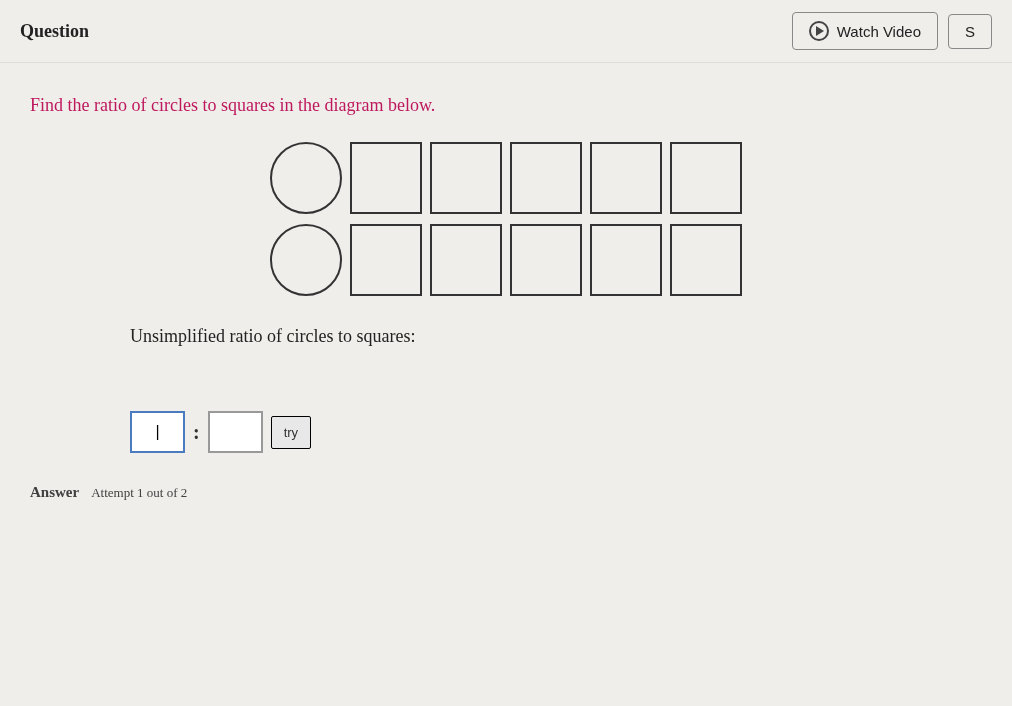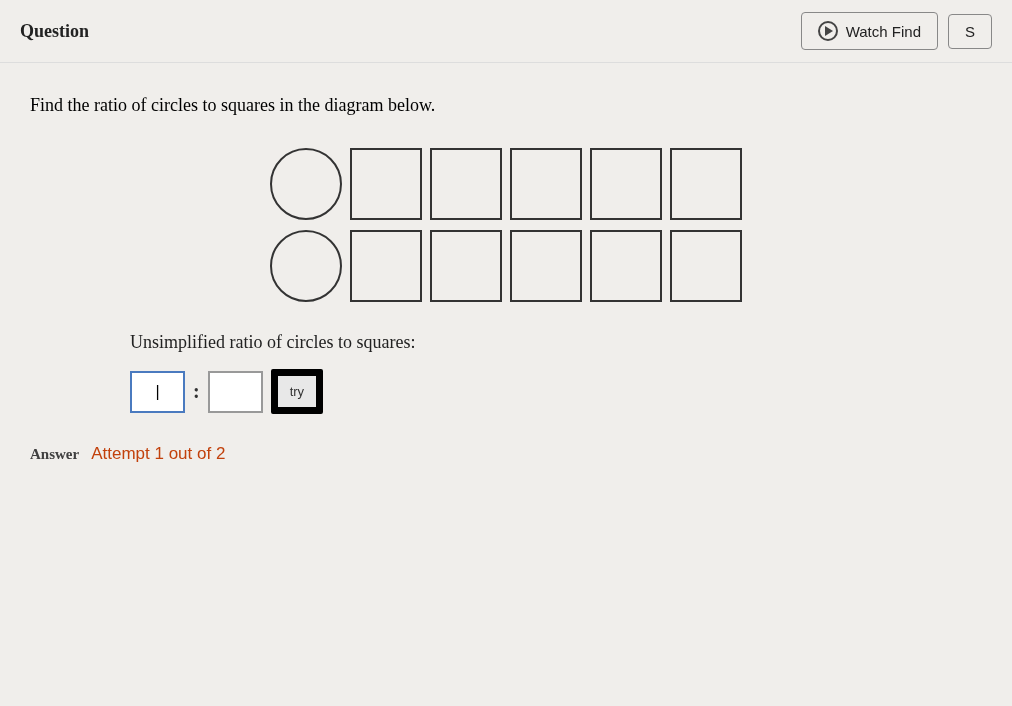--- a/index.html
+++ b/index.html
@@ -1,18 +1,19 @@
 <!DOCTYPE html>
 <html><head>
   <meta charset="utf-8">
   <style>
     * {
       box-sizing: border-box;
       margin: 0;
       padding: 0;
+      gap: 48px;
     }
 
     body {
       font-family: Georgia, 'Times New Roman', serif;
       background-color: #f0eeeb;
       width: 1012px;
       height: 706px;
       overflow: hidden;
       position: relative;
     }
@@ -80,22 +81,22 @@
       color: #222;
       min-width: 40px;
     }
 
     .main-content {
       padding: 30px 30px 20px 30px;
     }
 
     .question-text {
       font-size: 18px;
-      color: #000000;
-      margin-bottom: 30px;
+      color: #be185d;
+      margin-bottom: 24px;
       line-height: 1.4;
     }
 
     .diagram-container {
       display: flex;
       flex-direction: column;
       align-items: center;
       gap: 10px;
       margin-bottom: 30px;
     }
@@ -156,21 +157,21 @@
       border-color: #999;
     }
 
     .ratio-colon {
       font-size: 20px;
       color: #333;
       font-weight: bold;
     }
 
     .try-btn {
-      border: 7px solid #000000;
+      border: 1px solid #000000;
       background: #e8e8e8;
       padding: 8px 12px;
       font-size: 13px;
       cursor: pointer;
       border-radius: 2px;
       color: #333;
     }
 
     .answer-section {
       margin-top: 30px;
@@ -178,25 +179,25 @@
     }
 
     .answer-label {
       font-size: 15px;
       font-weight: bold;
       color: #404040;
       display: inline;
     }
 
     .attempt-text {
-      font-size: 17px;
-      color: #c2410c;
+      font-size: 13px;
+      color: #404040;
       margin-left: 8px;
       font-style: normal;
-      font-family: Liberation Sans, sans-serif;
+      font-family: Liberation Serif, serif;
     }
 
     .submit-text {
       margin-top: 16px;
       font-size: 17px;
       color: #222;
     }
 
     .ratio-input-first {
       border-color: #4a7abf;
@@ -209,21 +210,21 @@
 </head>
 <body>
 
 <div class="header">
   <span class="header-title">Question</span>
   <div class="header-right">
     <button class="watch-video-btn">
       <div class="play-icon">
         <div class="play-triangle"></div>
       </div>
-      <span>Watch Find</span>
+      <span>Watch Video</span>
     </button>
     <button class="extra-btn">S</button>
   </div>
 </div>
 
 <div class="main-content">
   <p class="question-text">Find the ratio of circles to squares in the diagram below.</p>
 
   <div class="diagram-container">
     <div class="diagram-row">

